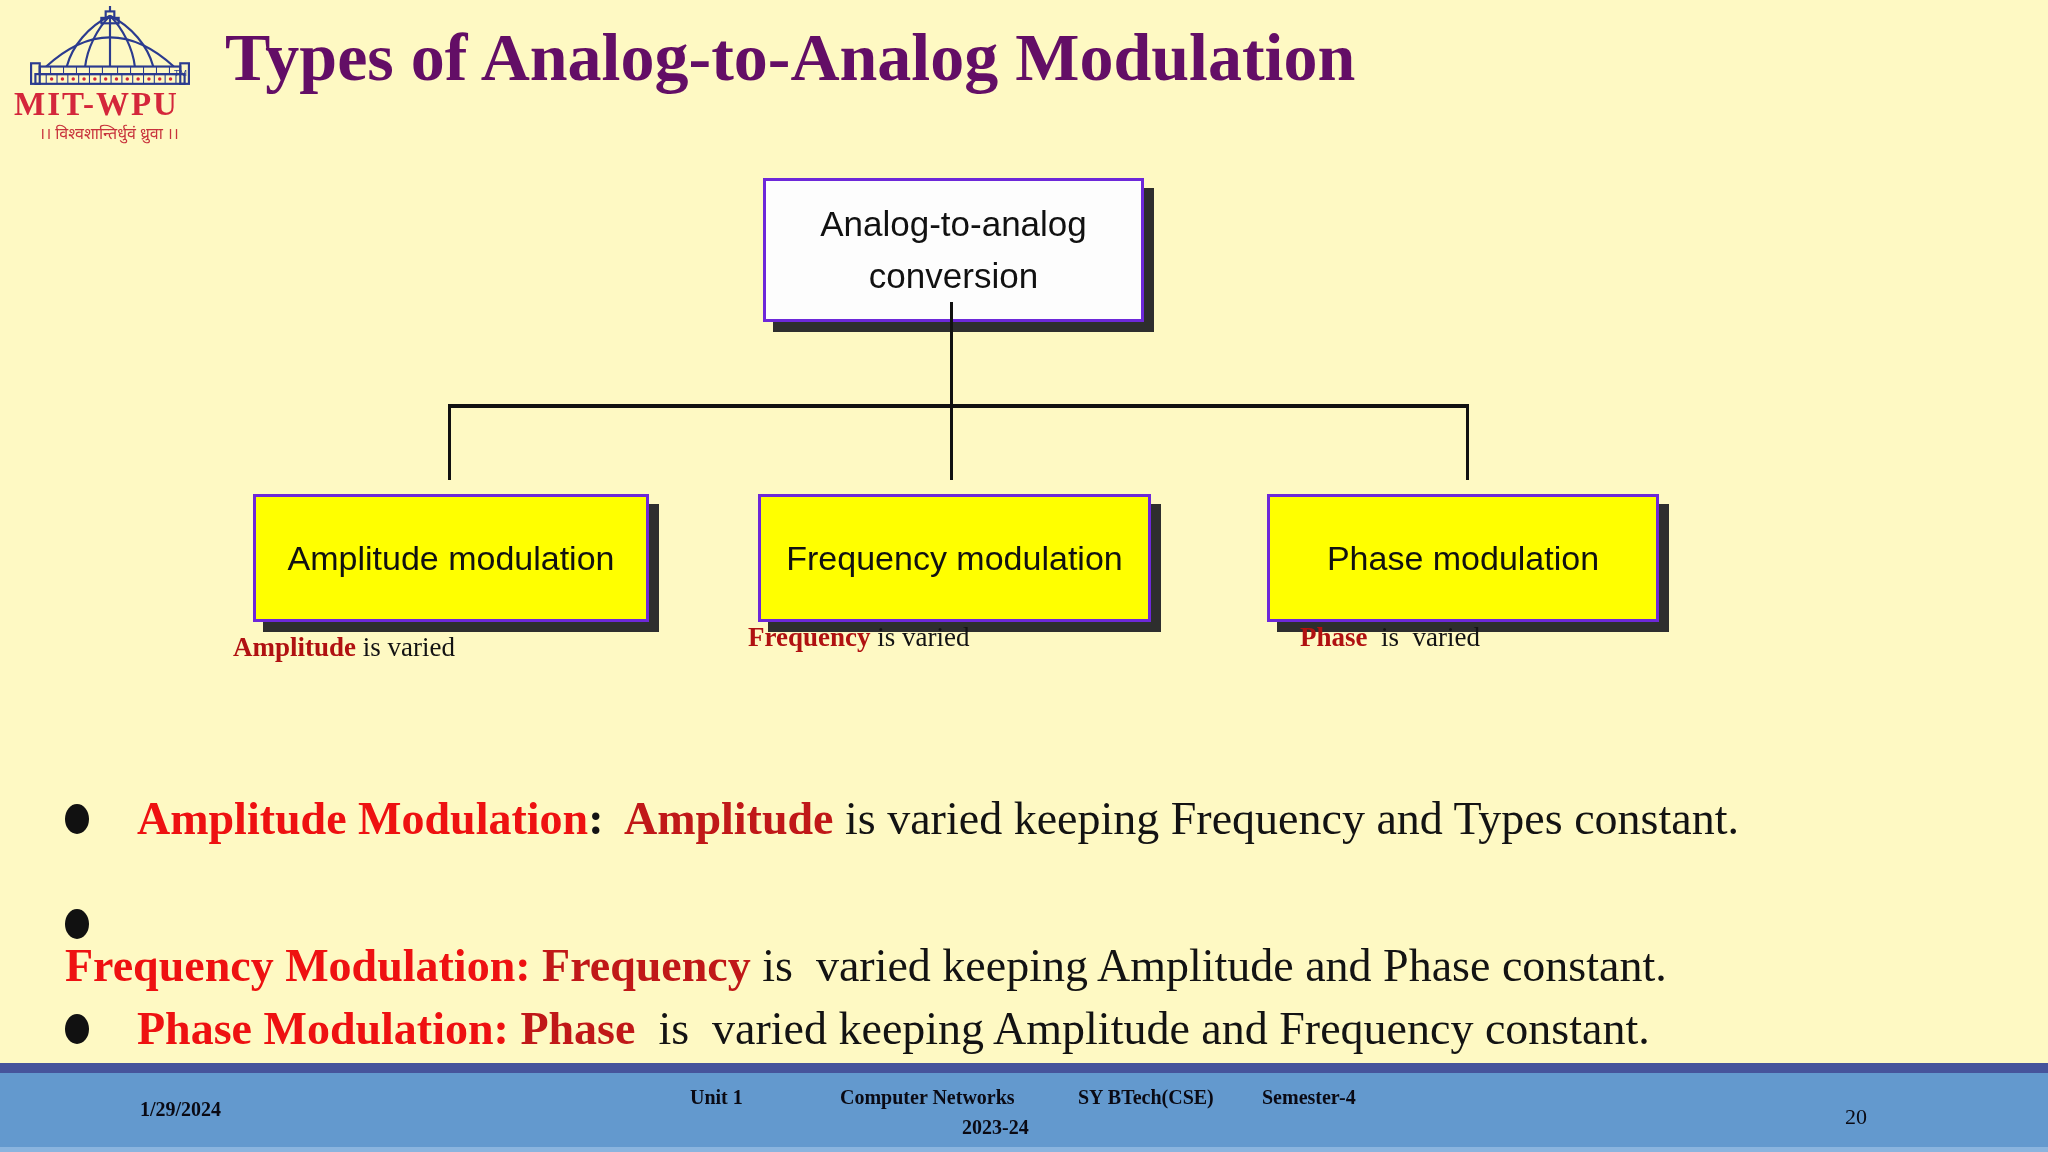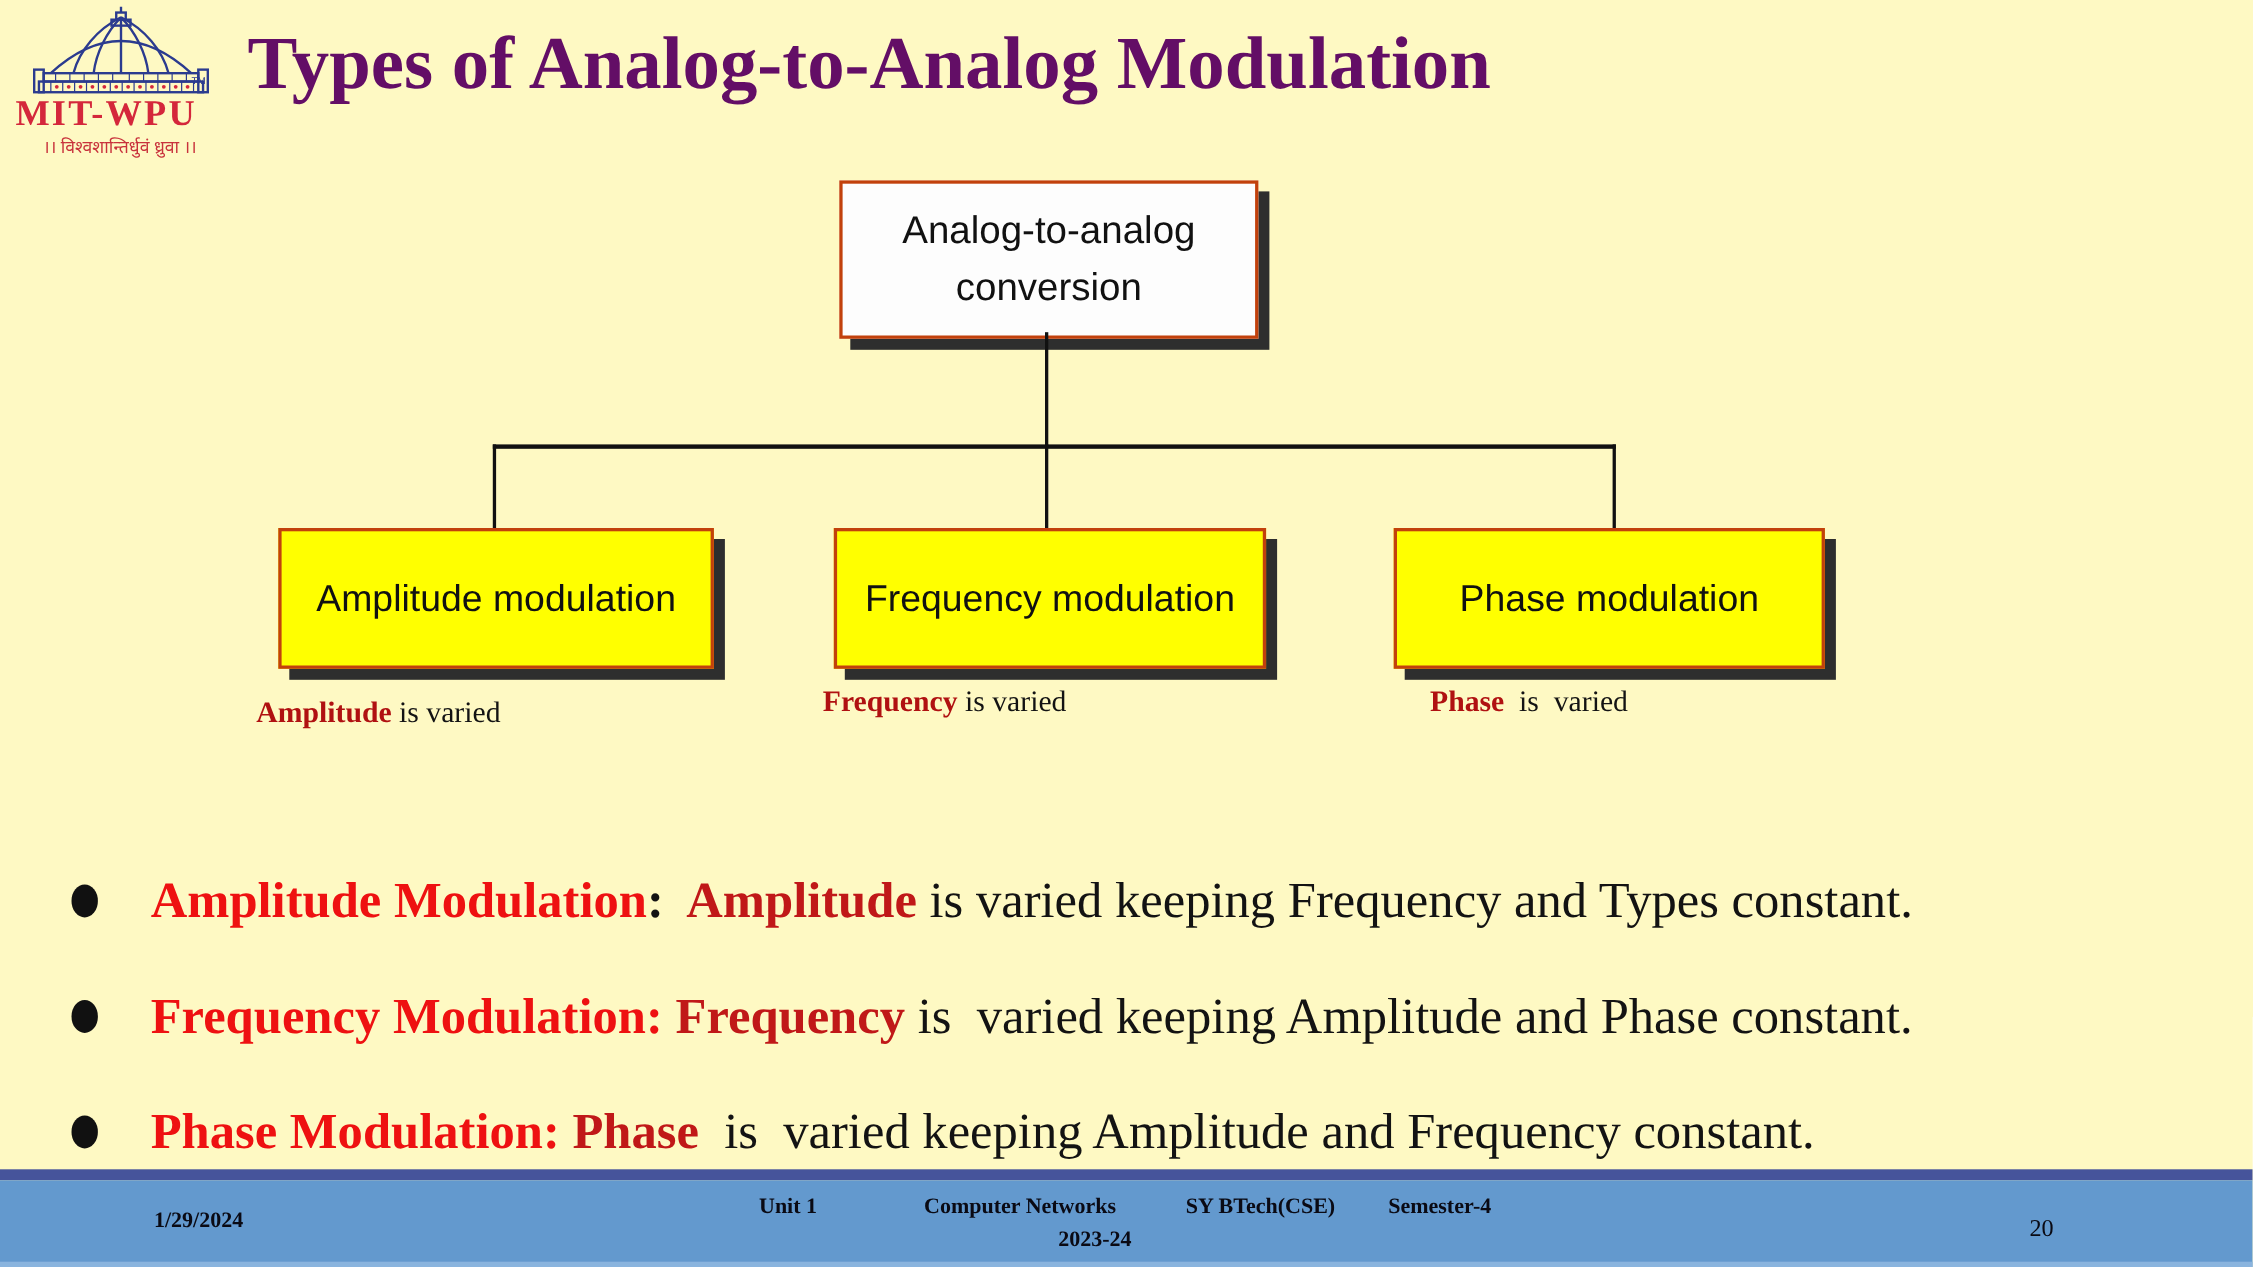--- a/index.html
+++ b/index.html
@@ -13,38 +13,38 @@
             font-weight:bold;font-size:33px;letter-spacing:2px;color:#d4273b;text-align:left;}
   .logo-tag{position:absolute;left:2px;top:116px;width:190px;font-size:16px;color:#c8323c;
             text-align:center;white-space:pre;}
   .logo-tm{position:absolute;left:162px;top:62px;font-size:9px;color:#2b3b8f;font-family:"Liberation Sans",sans-serif;}
 
   
   .title{position:absolute;left:225px;top:18px;width:1640px;font-size:68px;font-weight:bold;
          color:#630e66;white-space:pre;}
 
   
-  .node{position:absolute;border:3px solid #c2410c;box-shadow:10px 10px 0 #2e2e2e;
+  .node{position:absolute;border:3px solid #6d28d9;box-shadow:10px 10px 0 #2e2e2e;
         display:flex;flex-direction:column;align-items:center;justify-content:center;
-        font-family:"Liberation Sans",sans-serif;color:#111;text-align:center;}
+        font-family:"Liberation Sans",sans-serif;color:#111;text-align:center;margin-top:14px;}
   .root-node{left:763px;top:164px;width:375px;height:138px;background:#fdfdfd;font-size:35px;line-height:52px;}
   .leaf{top:480px;height:122px;background:#ffff00;font-size:34px;}
   .leaf-amp{left:253px;width:390px;}
   .leaf-freq{left:758px;width:387px;}
   .leaf-phase{left:1267px;width:386px;}
   .conn{position:absolute;background:#111;}
   .caption{position:absolute;font-size:27px;color:#131313;text-align:left;white-space:pre;}
   .caption b{color:#b01111;font-weight:bold;}
   .cap-amp{left:233px;top:632px;width:430px;}
   .cap-freq{left:748px;top:622px;width:410px;}
   .cap-phase{left:1300px;top:622px;width:400px;}
 
   
   .bullet-row{position:absolute;left:65px;width:1960px;display:flex;align-items:flex-start;}
-  .b1{top:792px;} .b2{top:897px;} .b3{top:1002px;}
+  .b1{top:792px;} .b2{top:897px;flex-direction:column;} .b3{top:1002px;}
   .bullet-dot{flex:0 0 auto;width:24px;height:30px;border-radius:50%;background:#111;
               margin:12px 48px 0 0;}
   .bullet-text{font-size:46px;color:#131313;white-space:pre;}
   .bullet-text .term{color:#ee1111;font-weight:bold;}
   .bullet-text .colon{color:#131313;font-weight:bold;}
   .bullet-text .subject{color:#c01818;font-weight:bold;}
   .bullet-text .rest{color:#131313;}
 
   
   .footer-strip{position:absolute;left:0;top:1063px;width:2048px;height:10px;background:#46549b;}

